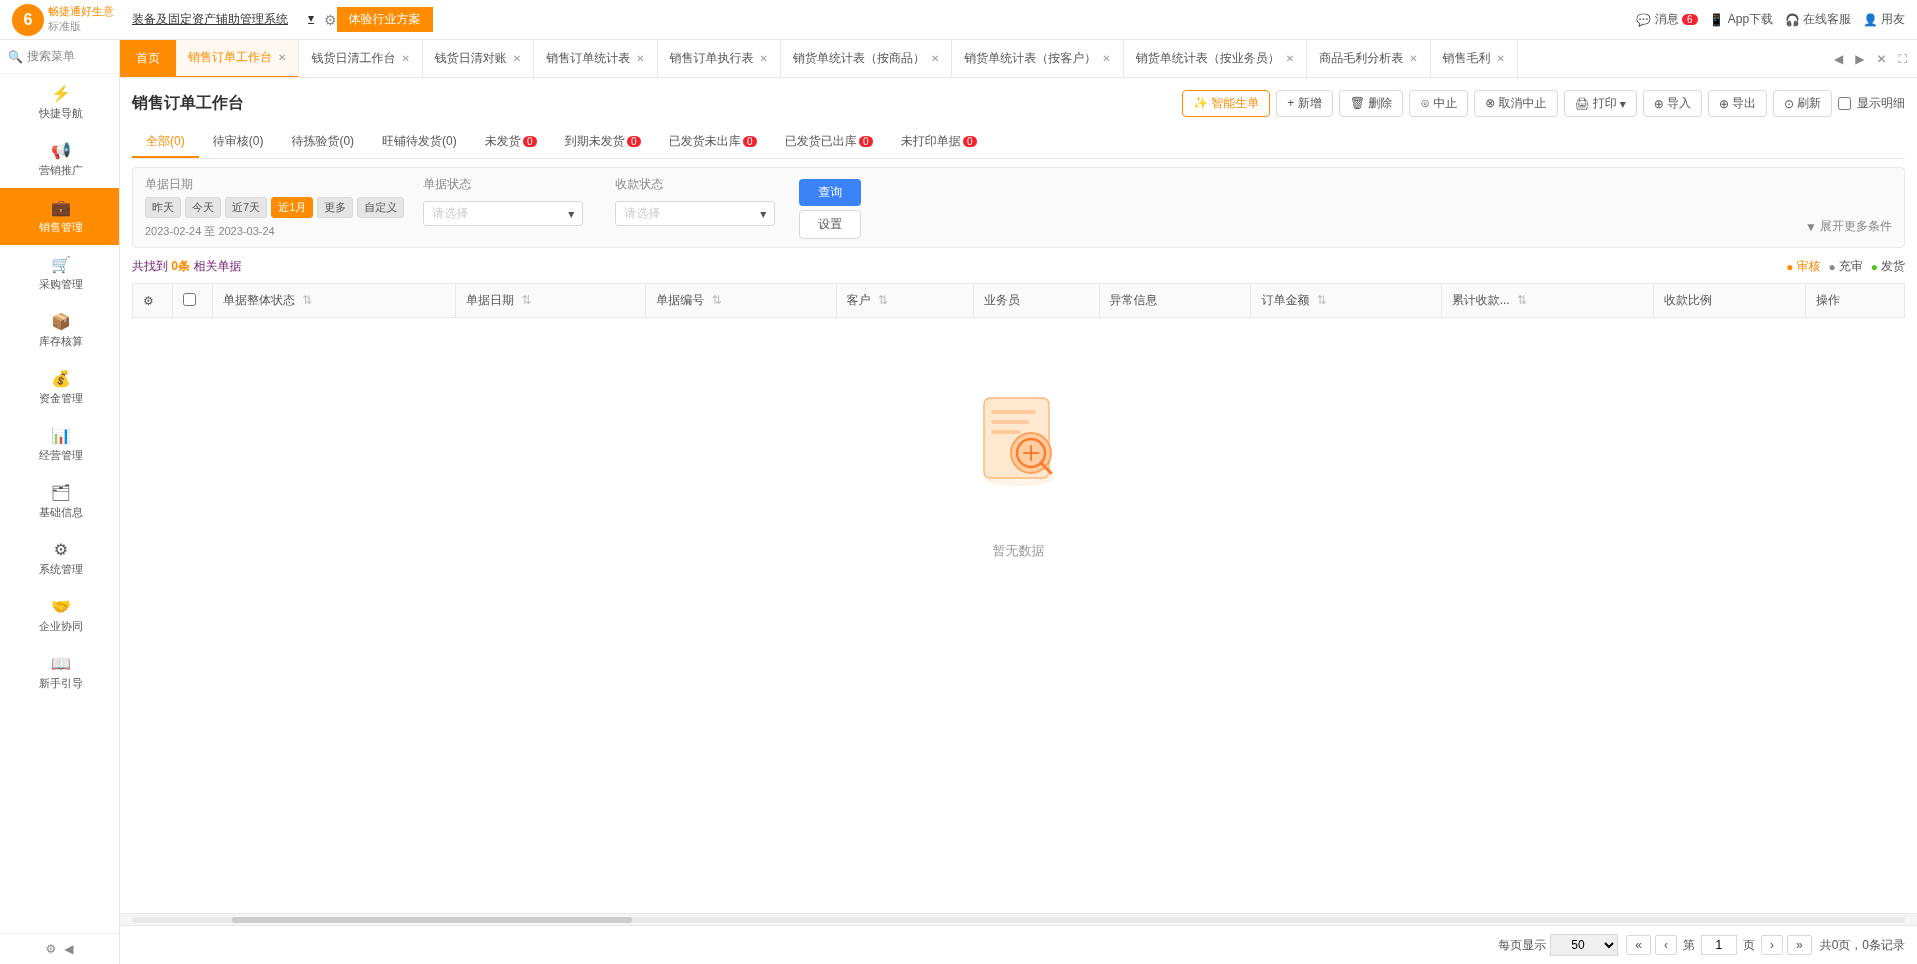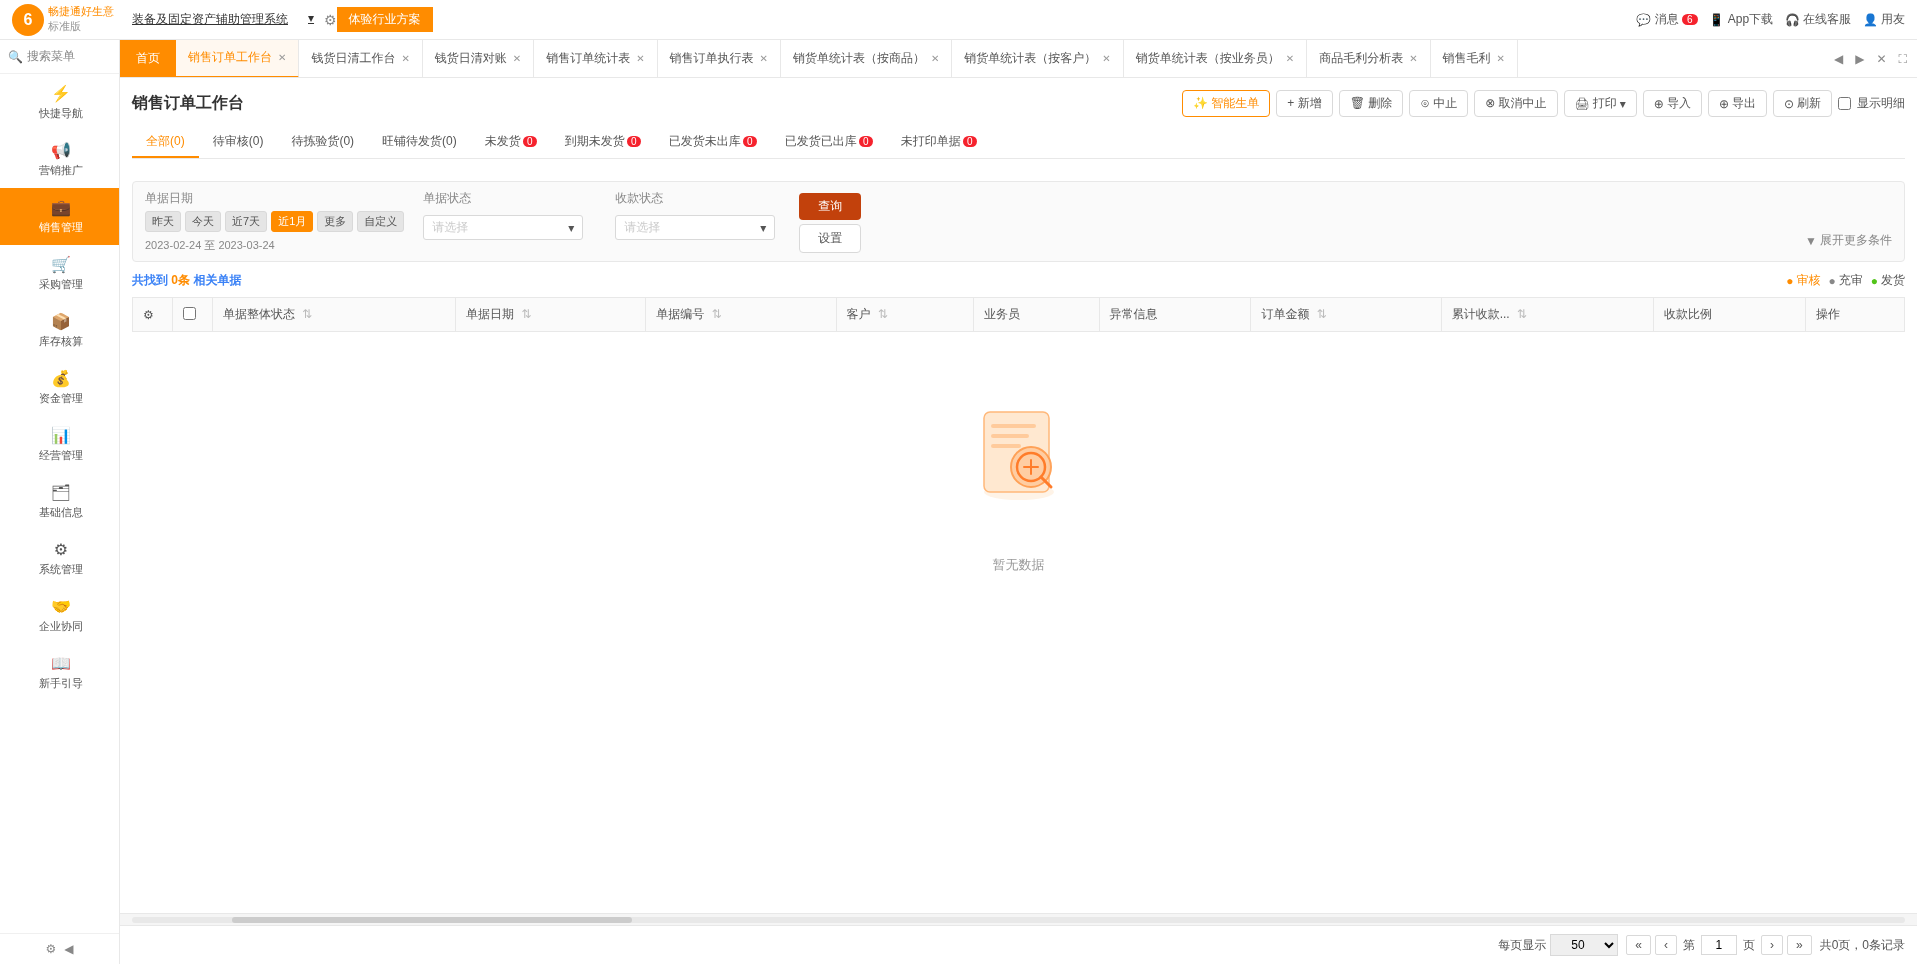--- a/index.html
+++ b/index.html
@@ -43,40 +43,40 @@
 
     
     .page-header { display: flex; align-items: center; justify-content: space-between; margin-bottom: 10px; }
     .page-title { font-size: 16px; font-weight: bold; color: #333; }
     .header-actions { display: flex; align-items: center; gap: 6px; }
     .btn-ai { background: #fff; border: 1px solid #ff8c00; color: #ff8c00; padding: 4px 10px; border-radius: 4px; cursor: pointer; font-size: 12px; display: flex; align-items: center; gap: 3px; }
     .btn-action { background: #fff; border: 1px solid #d9d9d9; color: #555; padding: 4px 10px; border-radius: 4px; cursor: pointer; font-size: 12px; display: flex; align-items: center; gap: 3px; }
     .checkbox-label { display: flex; align-items: center; gap: 6px; font-size: 12px; color: #555; cursor: pointer; }
 
     
-    .filter-tabs { display: flex; align-items: center; gap: 0; margin-bottom: 22px; border-bottom: 1px solid #e8e8e8; }
+    .filter-tabs { display: flex; align-items: center; gap: 0; margin-bottom: 8px; border-bottom: 1px solid #e8e8e8; }
     .ftab { padding: 6px 14px; cursor: pointer; color: #555; font-size: 12px; border-bottom: 2px solid transparent; }
     .ftab.active { color: #ff8c00; border-bottom: 2px solid #ff8c00; }
     .ftab-badge { display: inline-block; background: #f5222d; color: white; border-radius: 8px; padding: 0 4px; font-size: 10px; min-width: 14px; text-align: center; margin-left: 2px; }
 
     
     .search-bar { display: flex; align-items: flex-start; gap: 12px; padding: 8px 0; background: #fafafa; border: 1px solid #e8e8e8; border-radius: 4px; padding: 8px 12px; margin-bottom: 10px; }
     .search-group { display: flex; flex-direction: column; gap: 4px; }
     .search-label { color: #888; font-size: 12px; }
     .search-date-row { display: flex; align-items: center; gap: 4px; }
     .date-btn { padding: 2px 6px; border: 1px solid #d9d9d9; border-radius: 3px; cursor: pointer; font-size: 11px; color: #555; background: #e5e5e5; }
     .date-btn.active { background: #ff8c00; color: white; border-color: #ff8c00; }
     .date-range { font-size: 11px; color: #888; margin-top: 2px; }
     .select-field { border: 1px solid #d9d9d9; border-radius: 3px; padding: 3px 8px; font-size: 12px; color: #555; background: #fff; min-width: 160px; cursor: pointer; display: flex; align-items: center; justify-content: space-between; }
     .expand-btn { display: flex; align-items: center; gap: 3px; color: #888; cursor: pointer; font-size: 12px; margin-left: auto; align-self: flex-end; }
 
     
     .table-toolbar { display: flex; align-items: center; justify-content: space-between; margin-bottom: 8px; }
     .result-count { font-size: 12px; color: #888; }
-    .result-count span { color: #3b82f6; font-weight: bold; }
+    .result-count span { color: #701a75; font-weight: normal; }
     .table-actions { display: flex; gap: 8px; }
     .tbl-act-btn { display: flex; align-items: center; gap: 3px; color: #555; font-size: 12px; cursor: pointer; }
     .tbl-act-btn.orange { color: #ff8c00; }
 
     
     .data-table { width: 100%; border-collapse: collapse; font-size: 12px; }
     .data-table th { background: #fafafa; border: 1px solid #e8e8e8; padding: 8px 10px; text-align: left; font-weight: normal; color: #555; white-space: nowrap; }
     .data-table td { border: 1px solid #f0f0f0; padding: 8px 10px; color: #333; }
     .data-table th .sort-icon { color: #bbb; margin-left: 4px; }
     .col-check { width: 40px; text-align: center; }
@@ -341,21 +341,21 @@
             </div>
           </div>
           <div class="search-group" style="margin-left:20px;">
             <div class="search-label">收款状态</div>
             <div class="select-field" style="margin-top:4px;">
               <span style="color:#ccc;">请选择</span>
               <span>▾</span>
             </div>
           </div>
           <div style="display:flex;flex-direction:column;gap:4px;margin-left:12px;align-self:flex-end;">
-            <button style="background:#c2410c;color:white;border:none;padding:5px 18px;border-radius:4px;cursor:pointer;font-size:12px;">查询</button>
+            <button style="background:#3b82f6;color:white;border:none;padding:5px 18px;border-radius:4px;cursor:pointer;font-size:12px;">查询</button>
             <button style="background:#fff;color:#555;border:1px solid #d9d9d9;padding:5px 18px;border-radius:4px;cursor:pointer;font-size:12px;">设置</button>
           </div>
           <div class="expand-btn" style="margin-left:auto;align-self:flex-end;padding-bottom:4px;">
             <span>▼</span>
             <span>展开更多条件</span>
           </div>
         </div>
 
         <div class="table-toolbar">
           <div class="result-count">

